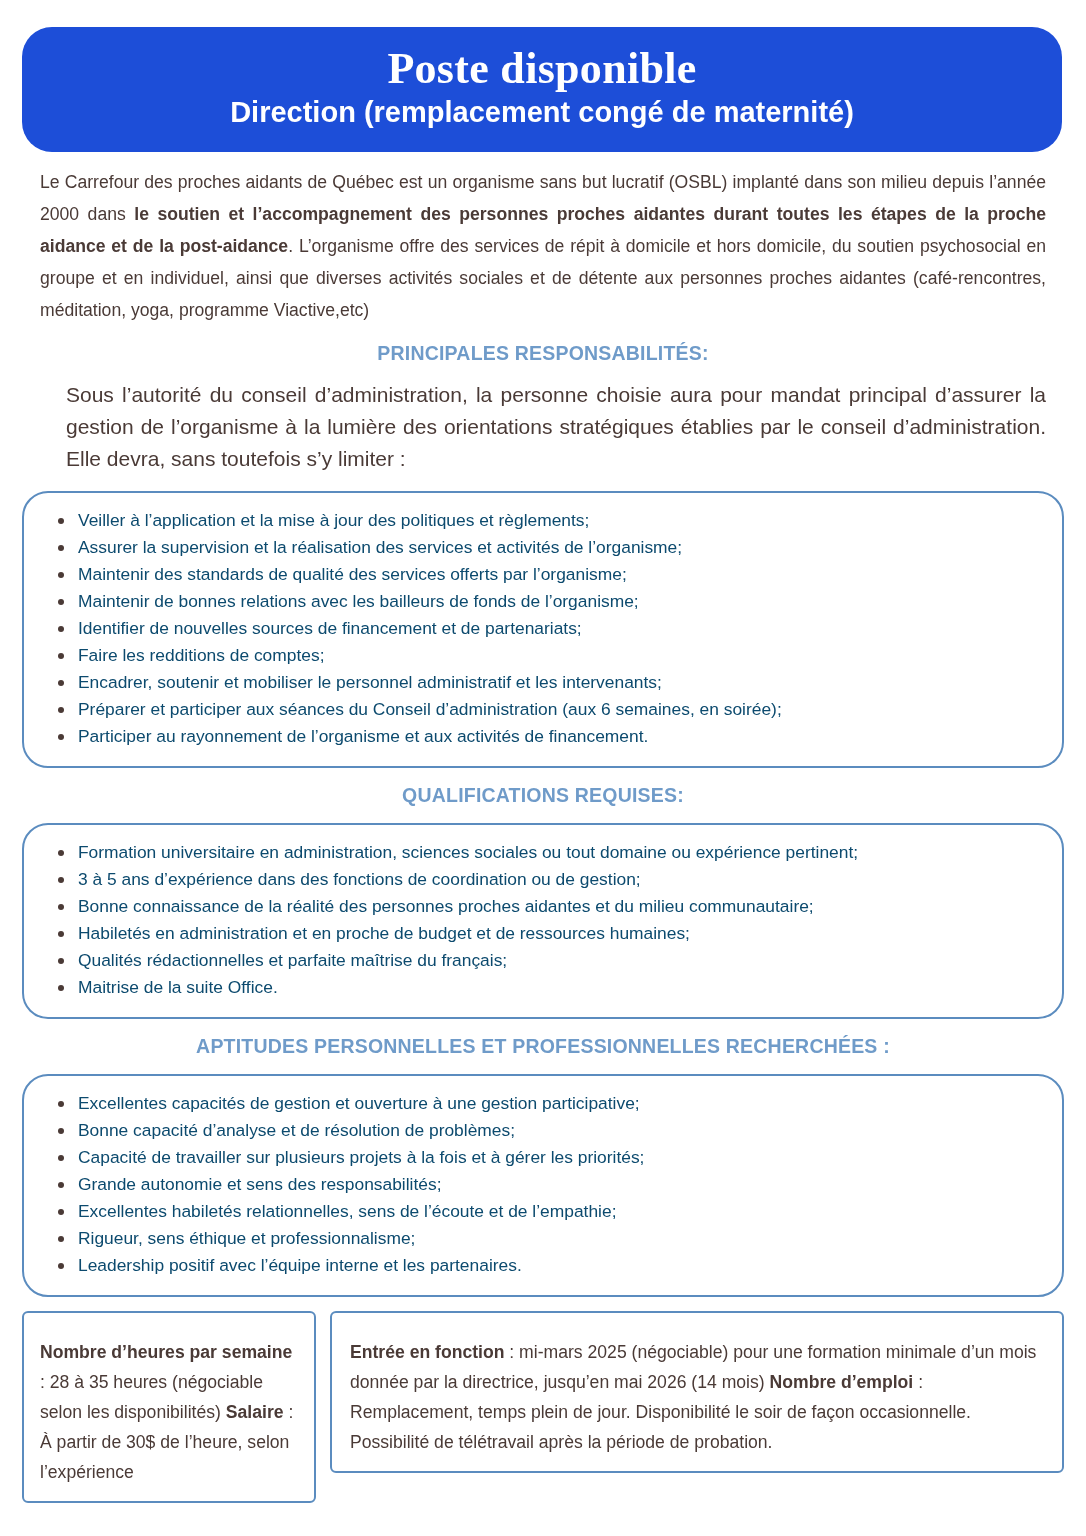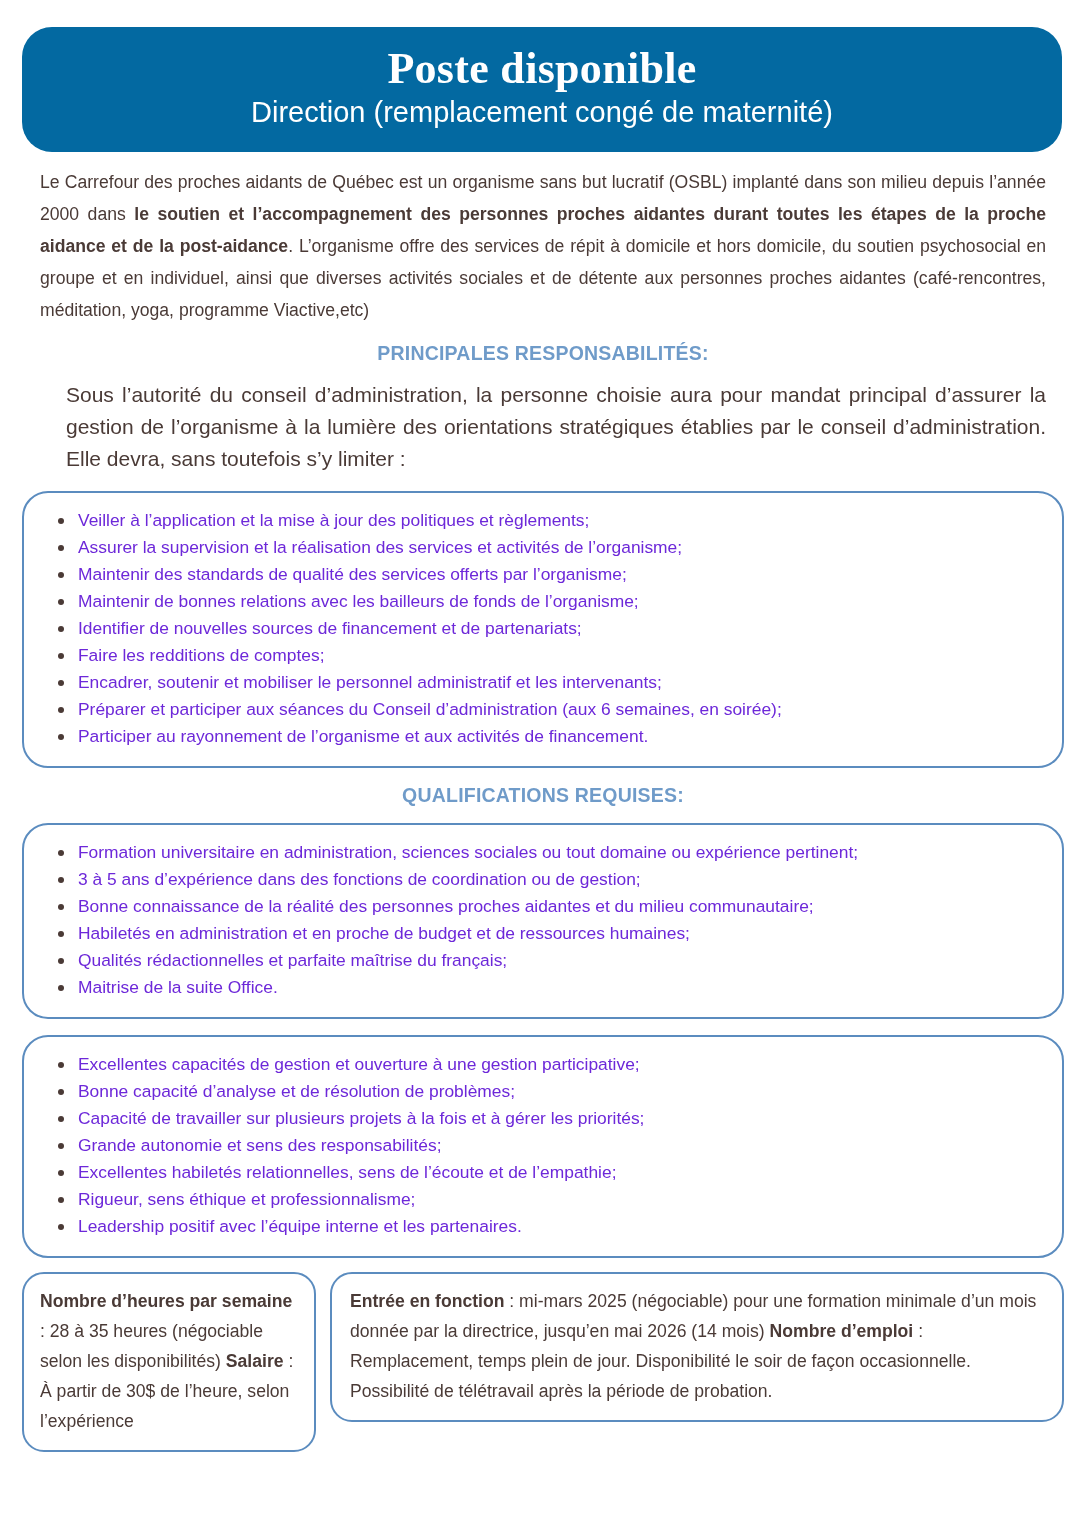--- a/index.html
+++ b/index.html
@@ -22,42 +22,42 @@
     box-sizing: border-box;
   }
 
   
   .header-banner {
     position: absolute;
     left: 22px;
     top: 27px;
     width: 1040px;
     height: 125px;
-    background: #0369a1;
+    background: #1d4ed8;
     border-radius: 30px;
     display: flex;
     flex-direction: column;
     align-items: center;
     justify-content: center;
     box-sizing: border-box;
     padding-bottom: 4px;
   }
   .header-title {
     font-family: "Liberation Serif", serif;
     font-size: 44px;
     font-weight: 700;
     color: #ffffff;
     line-height: 1.05;
     letter-spacing: 0.3px;
     margin: 0 0 4px 0;
   }
   .header-subtitle {
     font-family: "Liberation Sans", sans-serif;
     font-size: 29px;
-    font-weight: 400;
+    font-weight: 700;
     color: #ffffff;
     line-height: 1.1;
     margin: 0;
   }
 
   
   .content {
     position: absolute;
     left: 0;
     top: 166px;
@@ -101,21 +101,21 @@
   .bullet-box ul {
     list-style: none;
     margin: 0;
     padding: 0;
   }
   .bullet-box li {
     position: relative;
     padding-left: 28px;
     font-size: 17.4px;
     line-height: 27px;
-    color: #6d28d9;
+    color: #0c4a6e;
     margin-bottom: 0px;
   }
   .bullet-box li::before {
     content: "";
     position: absolute;
     left: 8px;
     top: 11px;
     width: 6px;
     height: 6px;
     border-radius: 50%;
@@ -124,23 +124,23 @@
 
   
   .bottom-row {
     display: flex;
     align-items: flex-start;
     margin: 14px 22px 0 22px;
     gap: 14px;
   }
   .info-box {
     border: 2px solid #5b8cbf;
-    border-radius: 22px;
-    box-sizing: border-box;
-    padding: 12px 16px 14px 16px;
+    border-radius: 6px;
+    box-sizing: border-box;
+    padding: 24px 16px 14px 16px;
     font-size: 17.6px;
     line-height: 30px;
     color: #4a3a36;
   }
   .info-box b { font-weight: 700; }
   .info-box-left { width: 294px; }
   .info-box-right { flex: 1; padding-left: 18px; }
 </style>
 </head>
 <body>
@@ -180,20 +180,21 @@
       <ul>
         <li>Formation universitaire en administration, sciences sociales ou tout domaine ou expérience pertinent;</li>
         <li>3 à 5 ans d’expérience dans des fonctions de coordination ou de gestion;</li>
         <li>Bonne connaissance de la réalité des personnes proches aidantes et du milieu communautaire;</li>
         <li>Habiletés en administration et en proche de budget et de ressources humaines;</li>
         <li>Qualités rédactionnelles et parfaite maîtrise du français;</li>
         <li>Maitrise de la suite Office.</li>
       </ul>
     </div>
 
+    <div class="section-heading">APTITUDES PERSONNELLES ET PROFESSIONNELLES RECHERCHÉES :</div>
 
     <div class="bullet-box">
       <ul>
         <li>Excellentes capacités de gestion et ouverture à une gestion participative;</li>
         <li>Bonne capacité d’analyse et de résolution de problèmes;</li>
         <li>Capacité de travailler sur plusieurs projets à la fois et à gérer les priorités;</li>
         <li>Grande autonomie et sens des responsabilités;</li>
         <li>Excellentes habiletés relationnelles, sens de l’écoute et de l’empathie;</li>
         <li>Rigueur, sens éthique et professionnalisme;</li>
         <li>Leadership positif avec l’équipe interne et les partenaires.</li>

